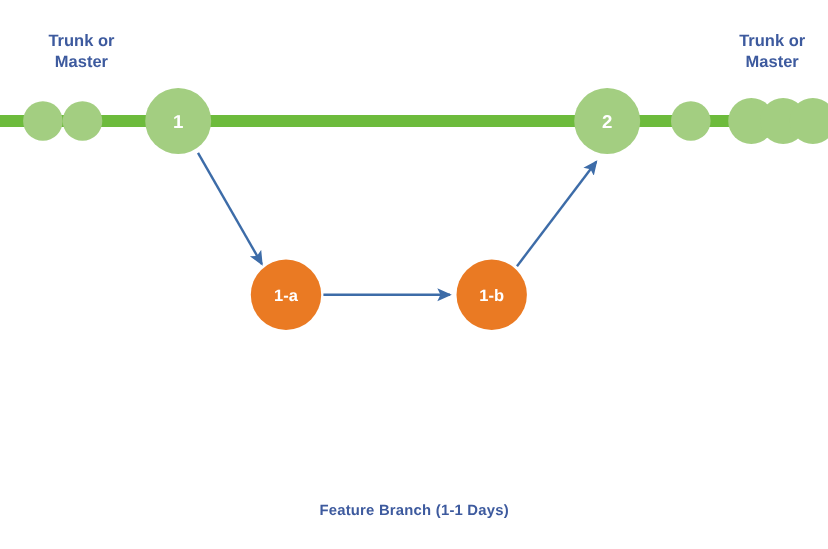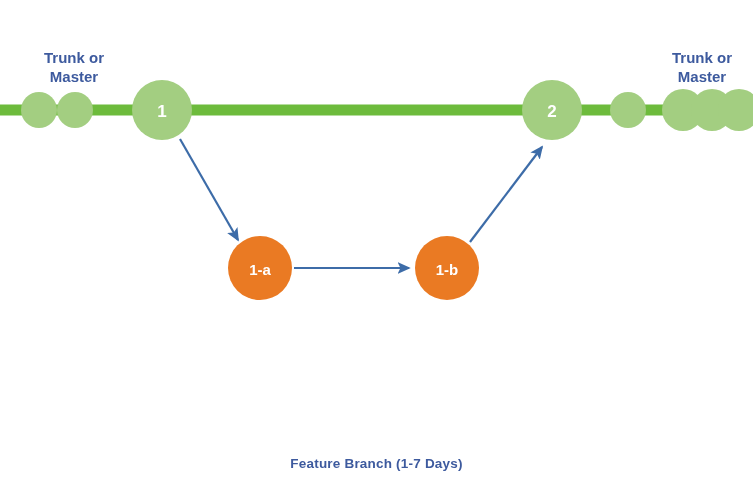--- a/index.html
+++ b/index.html
@@ -36,21 +36,20 @@
   .node-label.orange-lbl { font-size: 15px; }
   .side-label {
     position: absolute;
     font-family: "Liberation Sans", sans-serif;
     font-weight: bold;
     font-size: 15px;
     line-height: 19px;
     color: #3d5a9e;
     text-align: center;
     white-space: pre-line;
-    margin-top: 20px;
   }
   #label-left  { left: 22px;  top: 28px; width: 104px; }
   #label-right { left: 650px; top: 28px; width: 104px; }
   #caption {
     position: absolute;
     left: 0;
     top: 456px;
     width: 753px;
     text-align: center;
     font-family: "Liberation Sans", sans-serif;
@@ -114,15 +113,15 @@
       <text class="node-label orange-lbl" x="447" y="269">1-b</text>
     </g>
   </svg>
 
   <div class="side-label" id="label-left">Trunk or
 Master</div>
 
   <div class="side-label" id="label-right">Trunk or
 Master</div>
 
-  <div id="caption">Feature Branch (1-7 Days)</div>
+  <div id="caption">Feature Branch (1-1 Days)</div>
 
 </div>
 
 </body></html>

